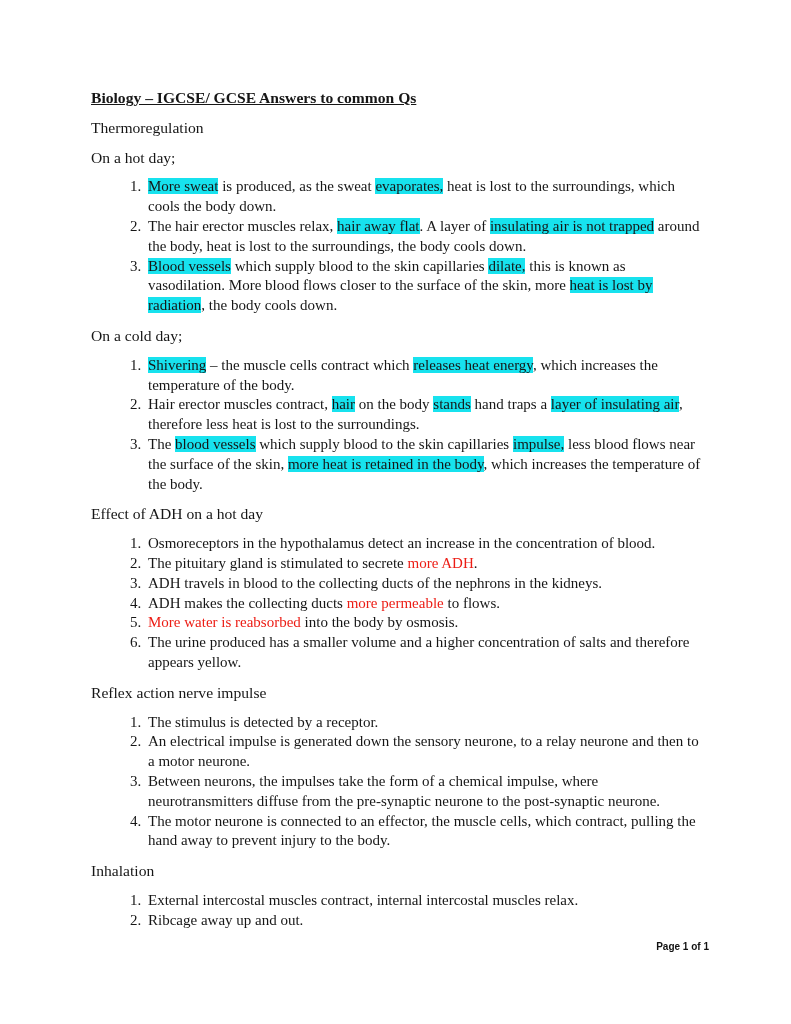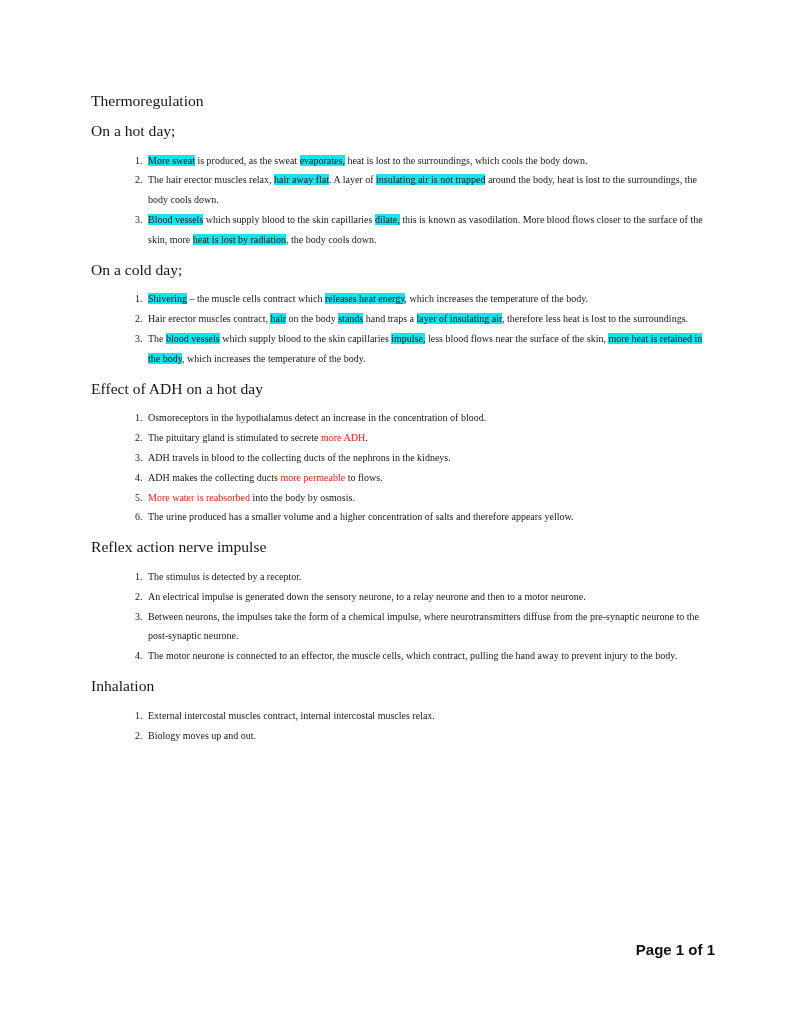--- a/index.html
+++ b/index.html
@@ -34,45 +34,46 @@
   }
   .heading {
     font-weight: normal;
     margin-top: 3px !important;
   }
   .content ol {
     margin: 0 0 10px 0;
     padding-left: 54px;
   }
   .content li {
-    font-size: 10px;
+    font-size: 15px;
     line-height: 19.8px;
     padding-left: 3px;
   }
   .hl {
     background-color: var(--hl, #17e2ee);
   }
   .red {
     color: var(--red, #ec1c14);
   }
   .footer {
     position: absolute;
     top: 941px;
-    right: 76px;
+    right: 82px;
     font-family: "Liberation Sans", sans-serif;
-    font-size: 15px;
+    font-size: 10px;
     font-weight: bold;
     color: #111111;
   }
 </style>
 </head>
 <body>
 
 <div class="page">
   <div class="content">
+    <p class="doc-title">Biology – IGCSE/ GCSE Answers to common Qs</p>
 
   <p class="heading">Thermoregulation</p>
       <p>On a hot day;</p>
       <ol>
         <li><span class="hl">More sweat</span><span> is produced, as the sweat </span><span class="hl">evaporates,</span><span> heat is lost to the surroundings, which cools the body down.</span></li>
         <li><span>The hair erector muscles relax, </span><span class="hl">hair away flat</span><span>. A layer of </span><span class="hl">insulating air is not trapped</span><span> around the body, heat is lost to the surroundings, the body cools down.</span></li>
         <li><span class="hl">Blood vessels</span><span> which supply blood to the skin capillaries </span><span class="hl">dilate,</span><span> this is known as vasodilation. More blood flows closer to the surface of the skin, more </span><span class="hl">heat is lost by radiation</span><span>, the body cools down.</span></li>
       </ol>
       <p>On a cold day;</p>
       <ol>
@@ -92,17 +93,17 @@
       <p class="heading">Reflex action nerve impulse</p>
       <ol>
         <li><span>The stimulus is detected by a receptor.</span></li>
         <li><span>An electrical impulse is generated down the sensory neurone, to a relay neurone and then to a motor neurone.</span></li>
         <li><span>Between neurons, the impulses take the form of a chemical impulse, where neurotransmitters diffuse from the pre-synaptic neurone to the post-synaptic neurone.</span></li>
         <li><span>The motor neurone is connected to an effector, the muscle cells, which contract, pulling the hand away to prevent injury to the body.</span></li>
       </ol>
       <p class="heading">Inhalation</p>
       <ol>
         <li><span>External intercostal muscles contract, internal intercostal muscles relax.</span></li>
-        <li><span>Biology moves up and out.</span></li>
+        <li><span>Ribcage away up and out.</span></li>
       </ol>
     </div>
   <div class="footer">Page 1 of 1</div>
 </div>
 
 </body></html>

